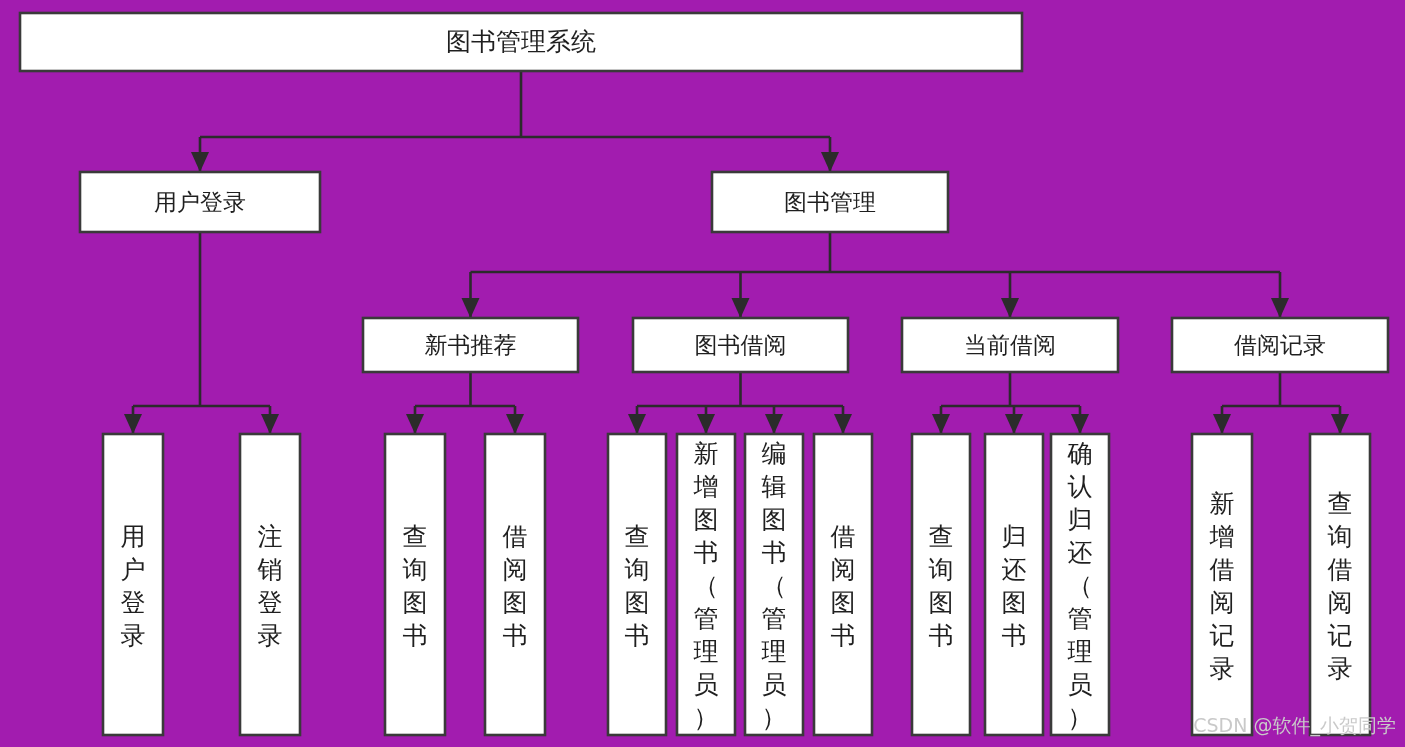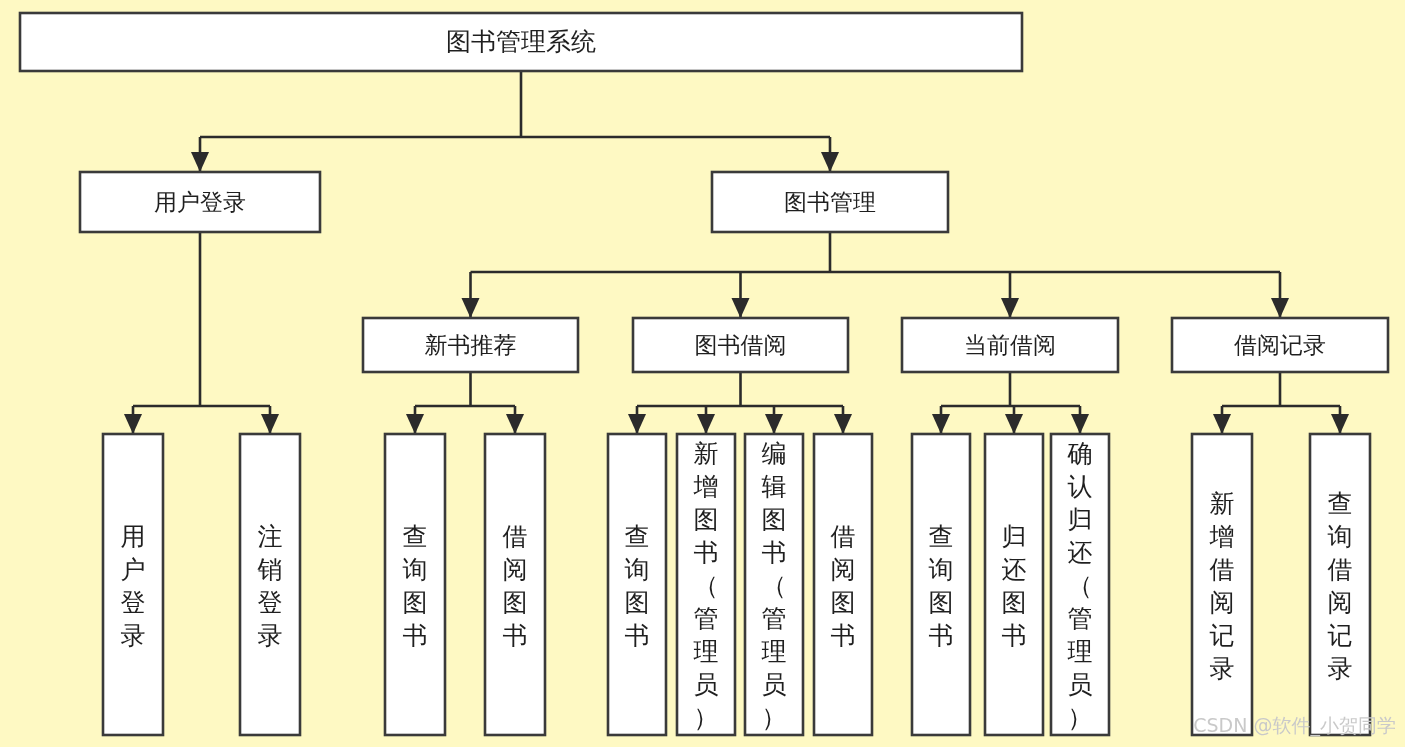--- a/index.html
+++ b/index.html
@@ -7,21 +7,21 @@
     padding: 0;
     background: #ffffff;
   }
   body {
     font-family: "DejaVu Sans", "Liberation Sans", sans-serif;
   }
   #diagram-root {
     position: relative;
     width: 1405px;
     height: 747px;
-    background: #fef9c3;
+    background: #a21caf;
     overflow: hidden;
   }
   svg#flow {
     position: absolute;
     left: 0;
     top: 0;
     width: 1405px;
     height: 747px;
     display: block;
   }

